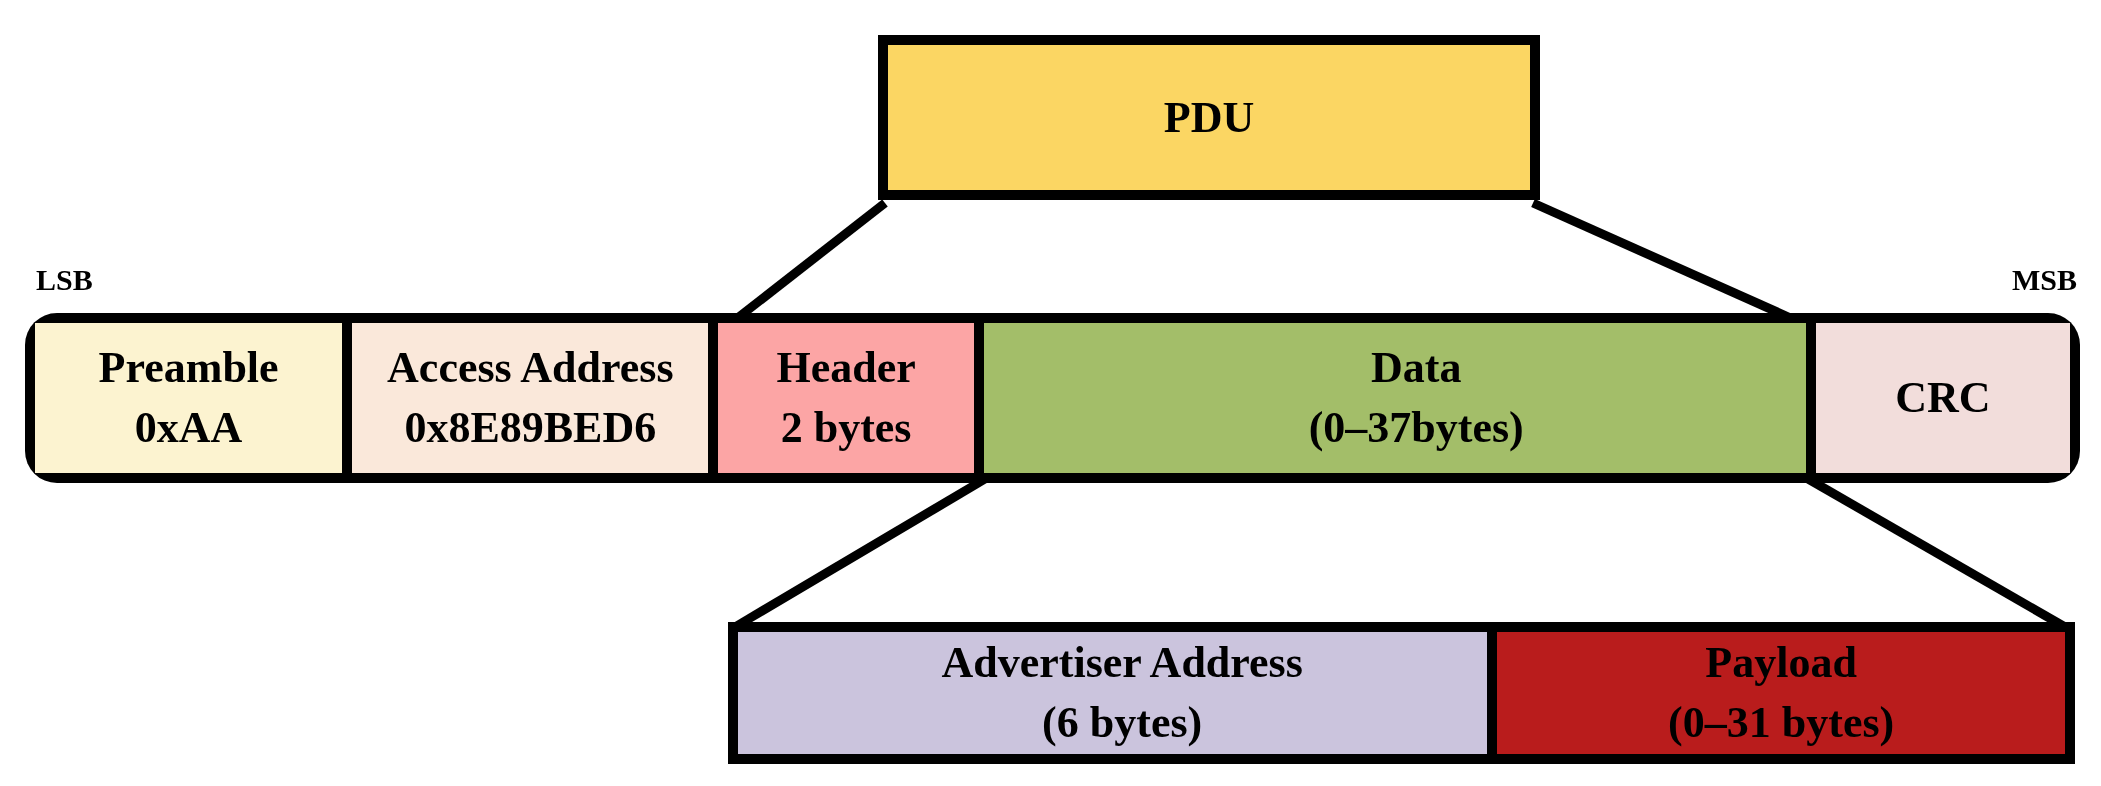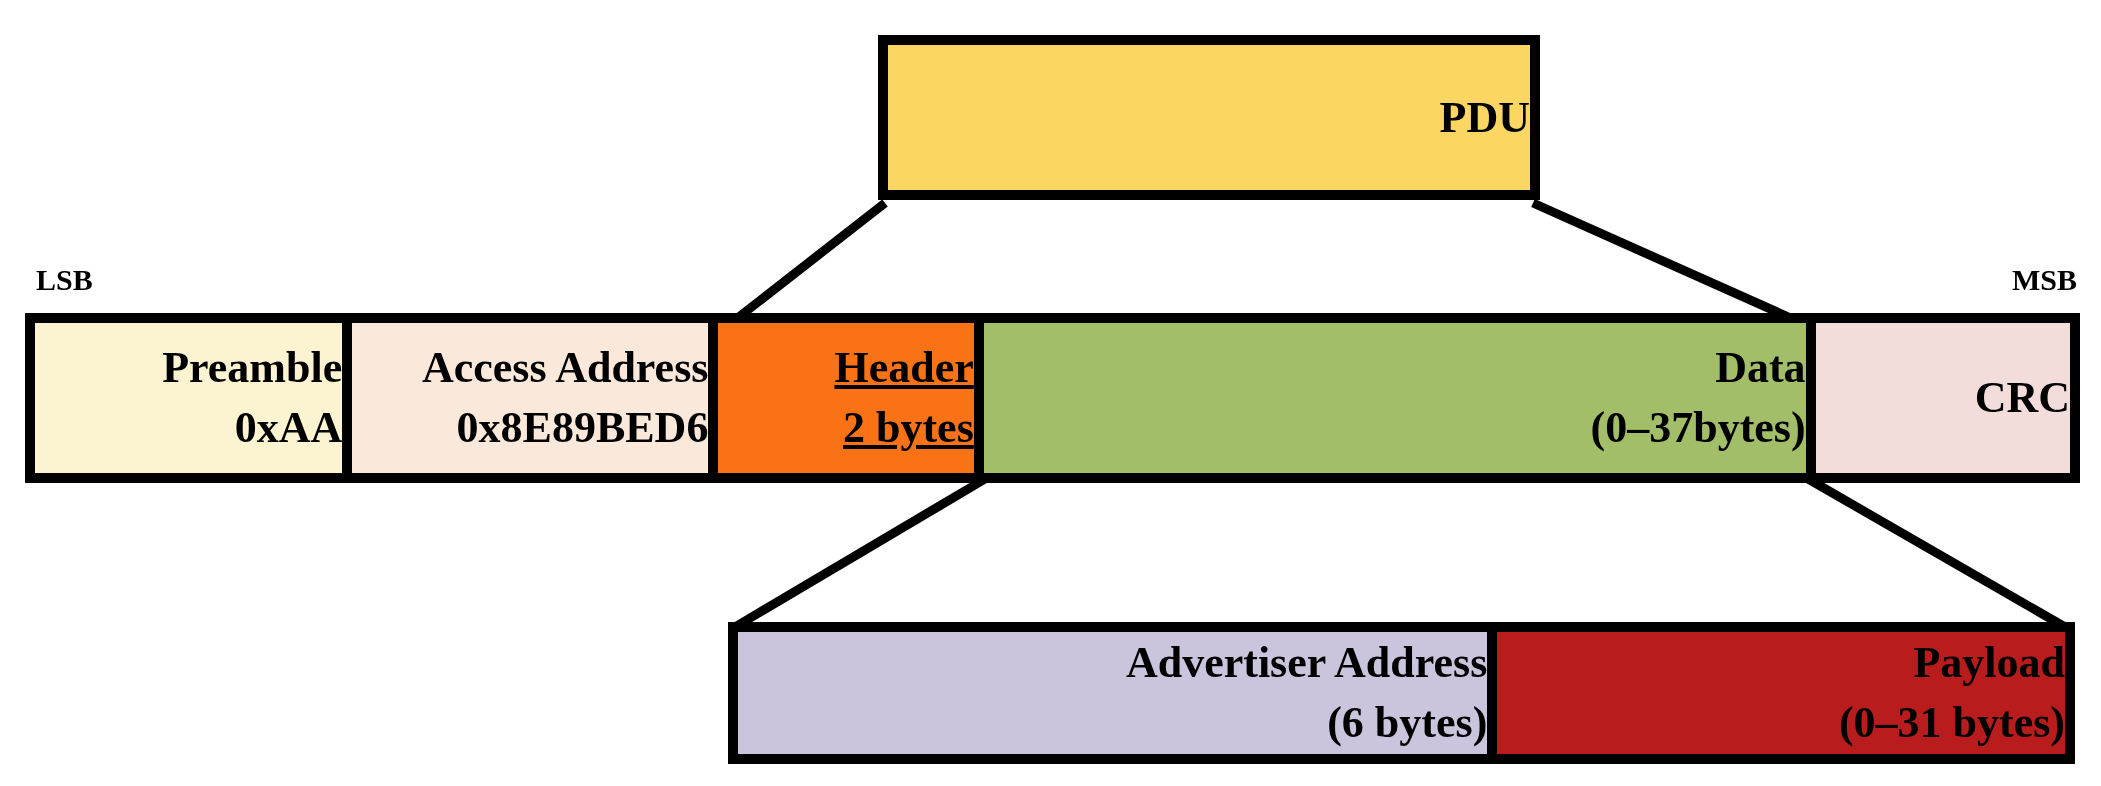--- a/index.html
+++ b/index.html
@@ -8,41 +8,41 @@
     width:2101px;height:786px;
     background:#ffffff;
     font-family:"Liberation Serif","DejaVu Serif",serif;
     font-weight:bold;
     color:#000;
     overflow:hidden;
   }
   .connector-svg{position:absolute;left:0;top:0;z-index:0;}
   .box-text{
     display:flex;flex-direction:column;
-    align-items:flex-end;justify-content:center;
+    align-items:center;justify-content:center;
     text-align:center;
     font-size:44px;line-height:60px;
     width:100%;height:100%;
   }
   .pdu-box{
     position:absolute;left:878px;top:35px;
     width:662px;height:165px;
     border:10px solid #000;
     box-sizing:border-box;
     z-index:2;
   }
   .row{
     position:absolute;
     background:#000;
     display:flex;
     padding:10px;gap:10px;
     box-sizing:border-box;
     z-index:2;
   }
-  .mid-row{left:25px;top:313px;width:2055px;height:170px;}
+  .mid-row{left:25px;top:313px;width:2055px;height:170px;border-radius:32px;}
   .bottom-row{left:728px;top:622px;width:1347px;height:142px;}
   .seg{height:100%;}
   .seg-preamble{width:314px;}
   .seg-access{width:364px;}
   .seg-header{width:261px;}
   .seg-data{width:796px;padding-left:43px;}
   .seg-crc{width:260px;}
   .seg-advertiser{width:741px;}
   .seg-payload{width:576px;}
   .endian-label{
@@ -80,21 +80,21 @@
         <span>Preamble</span>
         <span>0xAA</span>
       </div>
     </div>
     <div class="seg seg-access" style="background-color: rgb(250, 232, 218);">
       <div class="box-text">
         <span>Access Address</span>
         <span>0x8E89BED6</span>
       </div>
     </div>
-    <div class="seg seg-header" style="background-color: #f97316; text-decoration: underline;">
+    <div class="seg seg-header" style="background-color: #fca5a5;">
       <div class="box-text">
         <span>Header</span>
         <span>2 bytes</span>
       </div>
     </div>
     <div class="seg seg-data" style="background-color: rgb(163, 190, 105);">
       <div class="box-text">
         <span>Data</span>
         <span>(0–37bytes)</span>
       </div>

